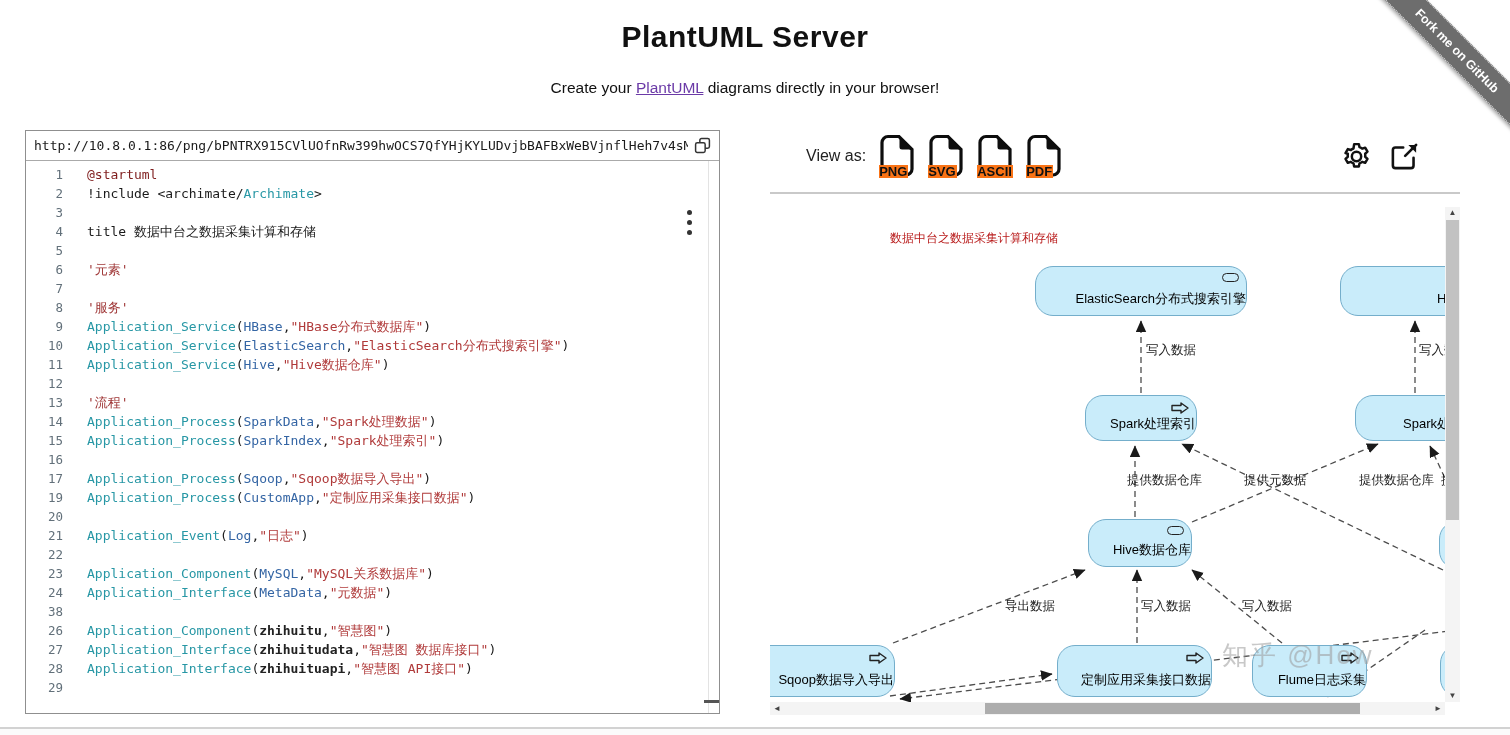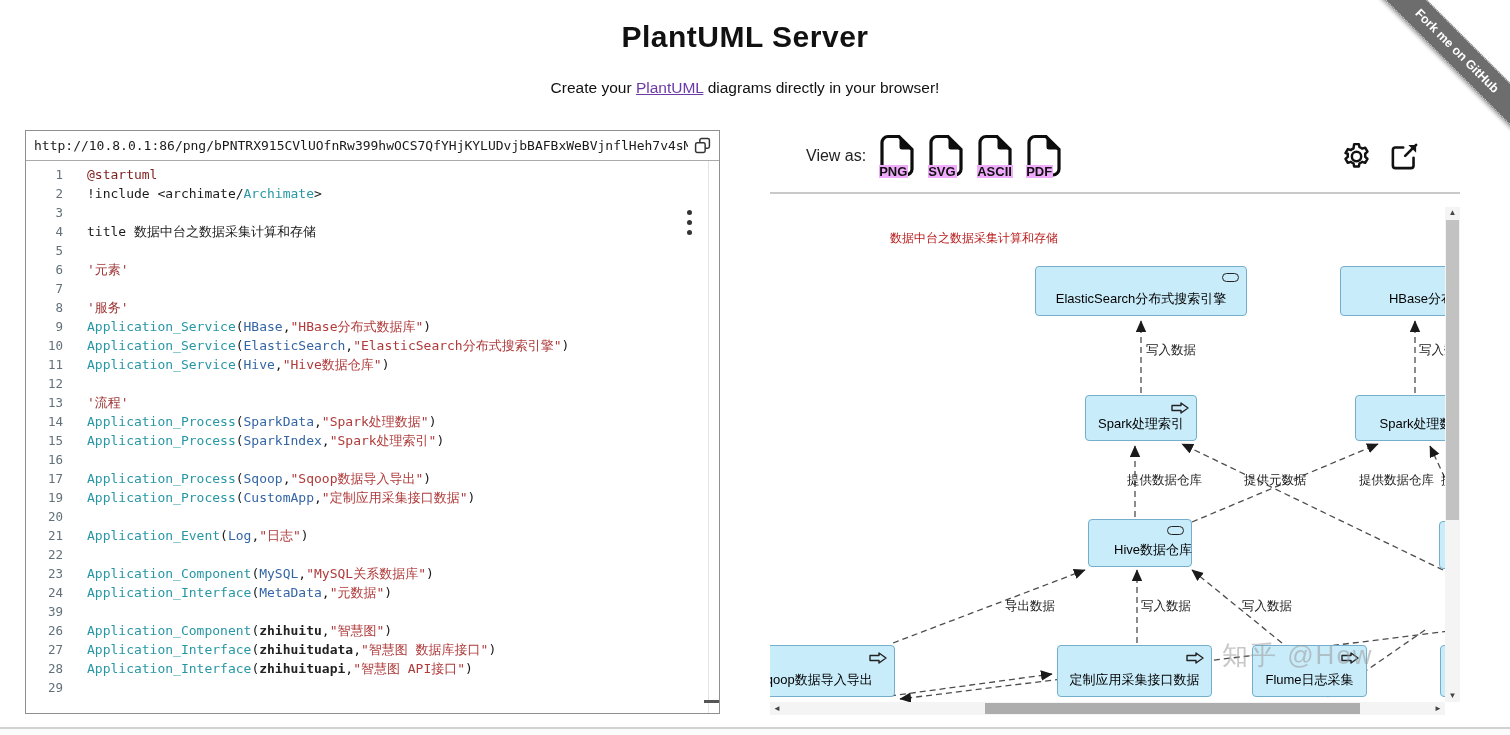--- a/index.html
+++ b/index.html
@@ -41,32 +41,32 @@
   .cm-vline{position:absolute;top:0;bottom:0;right:10px;border-left:1px solid #e3e3e3}
   .kebab{position:absolute;top:44px;right:26px;width:8px;cursor:pointer}
   .kebab i{display:block;width:5px;height:5px;border-radius:50%;background:#333;margin:5px auto}
   .hdash{position:absolute;right:0;bottom:10px;width:15px;height:3px;background:#555}
 
   
   .view-row{position:absolute;left:770px;top:126px;width:690px;height:60px;
     display:flex;align-items:center}
   .view-label{font-size:16px;color:#222;margin-left:36px}
   .file-btn{position:relative;width:36px;height:44px;margin-left:13px;cursor:pointer;flex:0 0 auto}
-  .file-btn .fmt{position:absolute;left:0;bottom:0;background:#f0abfc;font-size:13px;
+  .file-btn .fmt{position:absolute;left:0;bottom:0;background:#f97316;font-size:13px;
     font-weight:bold;white-space:nowrap;line-height:13px;padding-right:1px}
   .tool-gear{margin-left:auto;cursor:pointer;display:flex}
   .tool-ext{margin-left:16px;margin-right:40px;cursor:pointer;display:flex}
   .toolbar-sep{position:absolute;left:770px;top:192px;width:690px;border-top:2px solid #c9c9c9}
 
   
   .preview{position:absolute;left:770px;top:202px;width:690px;height:513px;overflow:hidden;background:#fff}
   .dg-title{position:absolute;left:120px;top:28px;font-size:12px;font-weight:normal;color:#b91c1c;white-space:nowrap}
   .edges{position:absolute;left:0;top:0}
-  .archi-node{position:absolute;background:#c9ecfa;border:1px solid #74aecb;border-radius:4px;
-    display:flex;align-items:flex-end;justify-content:center;padding-bottom:7px;
+  .archi-node{position:absolute;background:#c9ecfa;border:1px solid #74aecb;border-radius:18px;
+    display:flex;align-items:flex-end;justify-content:flex-end;padding-bottom:7px;
     font-size:13px;color:#000;white-space:nowrap;overflow:visible}
   .node-icon{position:absolute;top:6px;right:7px}
   .svc-icon{width:17px;height:9px;border:1.4px solid #222;border-radius:5px}
   .edge-label{position:absolute;font-size:12.5px;color:#1a1a1a;white-space:nowrap}
   .watermark{position:absolute;left:452px;top:436px;font-size:26px;color:rgba(155,155,155,.55);
     white-space:nowrap;letter-spacing:2px;z-index:4}
 
   
   .vscroll{position:absolute;top:5px;right:0;width:15px;height:495px;background:#f4f4f4;z-index:6}
   .vscroll .arr{position:absolute;left:0;width:15px;height:12px;text-align:center;
@@ -118,21 +118,21 @@
         <div class="code-line"><span class="gutter">14</span><span class="line-text"><span class="tk-fn">Application_Process</span><span class="tk-blk">(</span><span class="tk-var">SparkData</span><span class="tk-blk">,</span><span class="tk-str">"Spark处理数据"</span><span class="tk-blk">)</span></span></div>
         <div class="code-line"><span class="gutter">15</span><span class="line-text"><span class="tk-fn">Application_Process</span><span class="tk-blk">(</span><span class="tk-var">SparkIndex</span><span class="tk-blk">,</span><span class="tk-str">"Spark处理索引"</span><span class="tk-blk">)</span></span></div>
         <div class="code-line"><span class="gutter">16</span><span class="line-text"></span></div>
         <div class="code-line"><span class="gutter">17</span><span class="line-text"><span class="tk-fn">Application_Process</span><span class="tk-blk">(</span><span class="tk-var">Sqoop</span><span class="tk-blk">,</span><span class="tk-str">"Sqoop数据导入导出"</span><span class="tk-blk">)</span></span></div>
         <div class="code-line"><span class="gutter">19</span><span class="line-text"><span class="tk-fn">Application_Process</span><span class="tk-blk">(</span><span class="tk-var">CustomApp</span><span class="tk-blk">,</span><span class="tk-str">"定制应用采集接口数据"</span><span class="tk-blk">)</span></span></div>
         <div class="code-line"><span class="gutter">20</span><span class="line-text"></span></div>
         <div class="code-line"><span class="gutter">21</span><span class="line-text"><span class="tk-fn">Application_Event</span><span class="tk-blk">(</span><span class="tk-var">Log</span><span class="tk-blk">,</span><span class="tk-str">"日志"</span><span class="tk-blk">)</span></span></div>
         <div class="code-line"><span class="gutter">22</span><span class="line-text"></span></div>
         <div class="code-line"><span class="gutter">23</span><span class="line-text"><span class="tk-fn">Application_Component</span><span class="tk-blk">(</span><span class="tk-var">MySQL</span><span class="tk-blk">,</span><span class="tk-str">"MySQL关系数据库"</span><span class="tk-blk">)</span></span></div>
         <div class="code-line"><span class="gutter">24</span><span class="line-text"><span class="tk-fn">Application_Interface</span><span class="tk-blk">(</span><span class="tk-var">MetaData</span><span class="tk-blk">,</span><span class="tk-str">"元数据"</span><span class="tk-blk">)</span></span></div>
-        <div class="code-line"><span class="gutter">39</span><span class="line-text"></span></div>
+        <div class="code-line"><span class="gutter">38</span><span class="line-text"></span></div>
         <div class="code-line"><span class="gutter">26</span><span class="line-text"><span class="tk-fn">Application_Component</span><span class="tk-blk">(</span><span class="tk-arg">zhihuitu</span><span class="tk-blk">,</span><span class="tk-str">"智慧图"</span><span class="tk-blk">)</span></span></div>
         <div class="code-line"><span class="gutter">27</span><span class="line-text"><span class="tk-fn">Application_Interface</span><span class="tk-blk">(</span><span class="tk-arg">zhihuitudata</span><span class="tk-blk">,</span><span class="tk-str">"智慧图 数据库接口"</span><span class="tk-blk">)</span></span></div>
         <div class="code-line"><span class="gutter">28</span><span class="line-text"><span class="tk-fn">Application_Interface</span><span class="tk-blk">(</span><span class="tk-arg">zhihuituapi</span><span class="tk-blk">,</span><span class="tk-str">"智慧图 API接口"</span><span class="tk-blk">)</span></span></div>
         <div class="code-line"><span class="gutter">29</span><span class="line-text"></span></div>
       </div>
     <div class="cm-vline"></div>
     <div class="kebab">
         <i></i>
         <i></i>
         <i></i>

